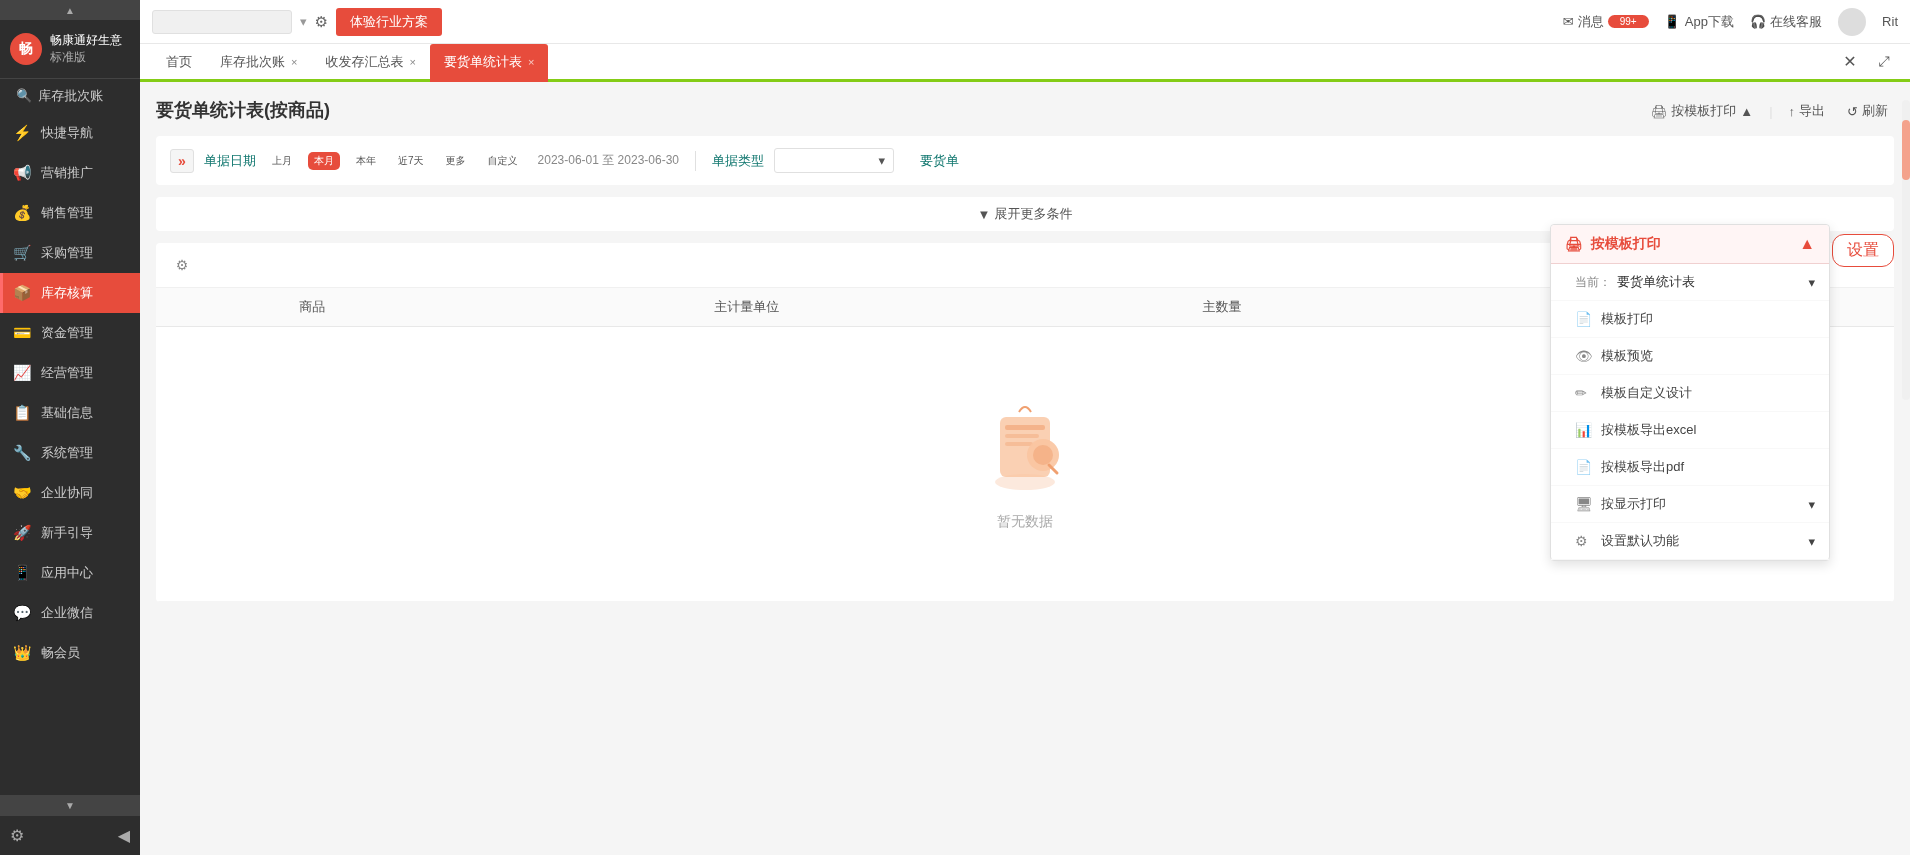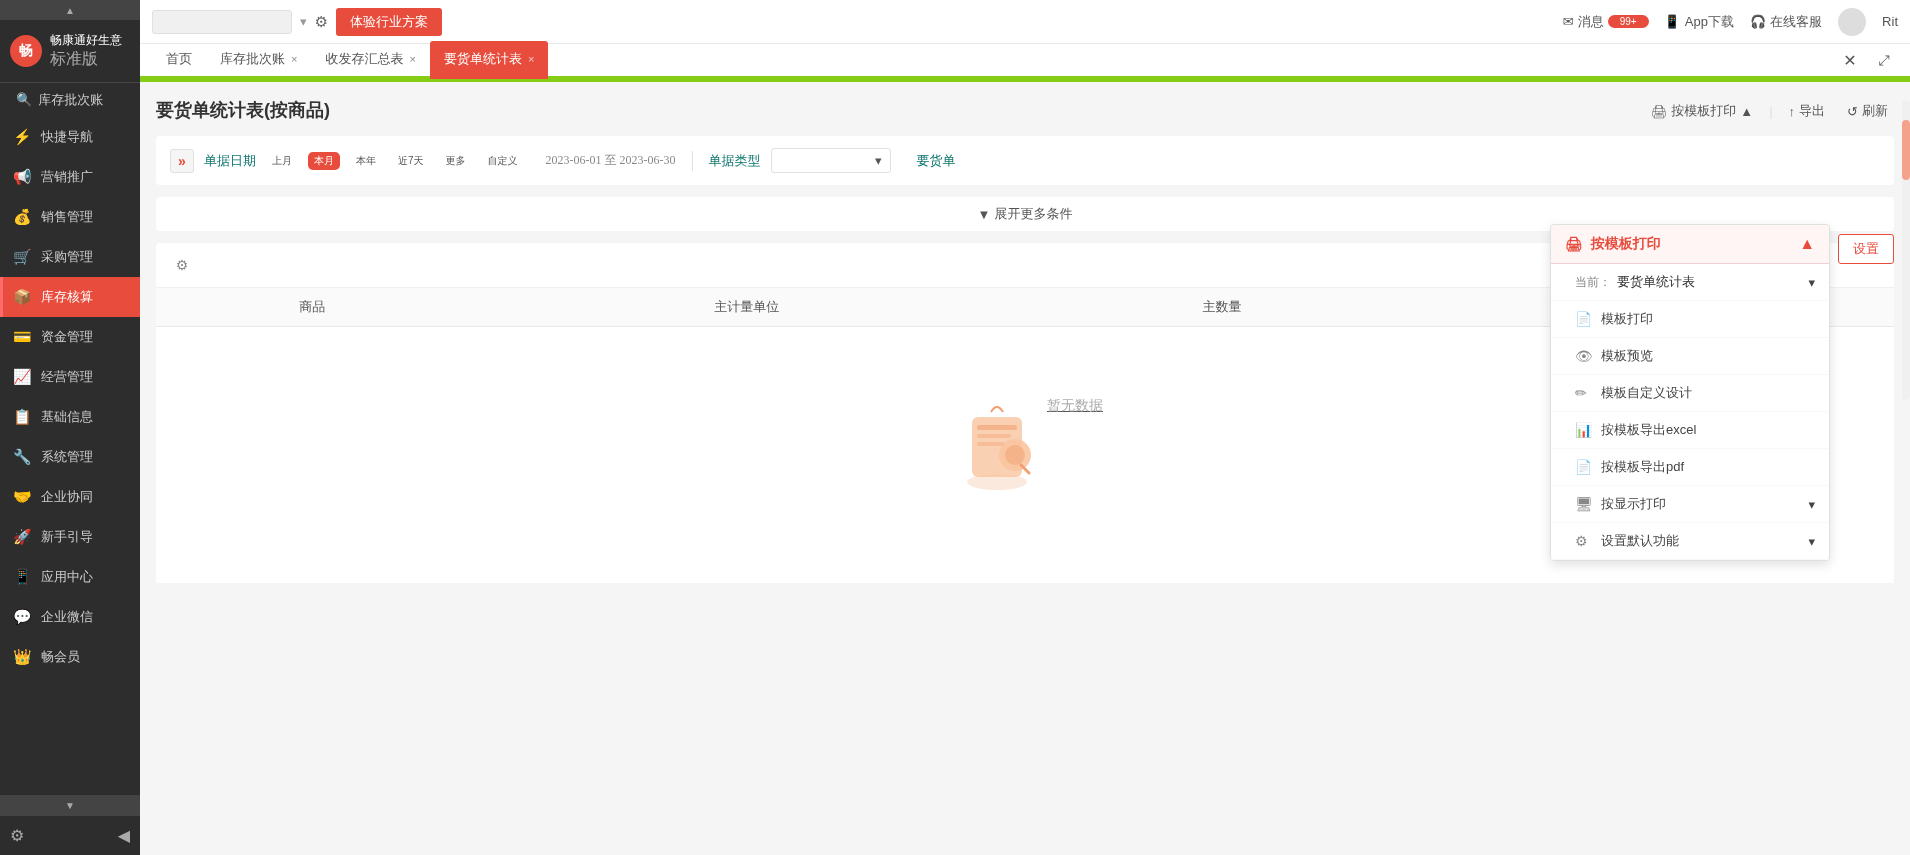--- a/index.html
+++ b/index.html
@@ -29,21 +29,21 @@
       display: flex;
       align-items: center;
       justify-content: center;
       color: white;
       font-size: 14px;
       font-weight: bold;
       margin-right: 8px;
       flex-shrink: 0;
     }
     .sidebar-logo-text { font-size: 12px; color: #fff; line-height: 1.4; }
-    .sidebar-logo-sub { font-size: 16px; color: #aaa; }
+    .sidebar-logo-sub { font-size: 12px; color: #aaa; }
 
     .sidebar-search {
       display: flex;
       align-items: center;
       padding: 8px 10px;
       cursor: pointer;
       color: #ccc;
       font-size: 13px;
     }
     .sidebar-search span { margin-left: 6px; }
@@ -154,23 +154,22 @@
       background: #ddd;
       border-radius: 50%;
     }
     .topbar-username { color: #555; font-size: 13px; }
 
     
     .tabs-bar {
       background: #fff;
       height: 38px;
       display: flex;
-      align-items: center;
       padding: 0 0 0 12px;
-      border-bottom: 6px solid #84cc16;
+      border-bottom: 3px solid #84cc16;
       position: relative;
     }
     .tab-item {
       display: flex;
       align-items: center;
       padding: 8px 14px;
       font-size: 13px;
       color: #555;
       cursor: pointer;
       border-bottom: 2px solid transparent;
@@ -264,21 +263,21 @@
       font-size: 10px;
       color: #555;
       padding: 2px 6px;
     }
     .date-btn.active {
       background: #e74c3c;
       color: #fff;
       border-radius: 5px;
       padding: 2px 6px;
     }
-    .date-range-text { color: #888; font-size: 12px; margin-left: 12px; font-family: Liberation Serif, serif; }
+    .date-range-text { color: #888; font-size: 12px; margin-left: 4px; }
     .filter-divider { width: 1px; height: 20px; background: #e0e0e0; margin: 0 6px; }
     .filter-type-select {
       display: flex;
       align-items: center;
       gap: 4px;
       border: 1px solid #e0e0e0;
       border-radius: 3px;
       padding: 4px 8px;
       cursor: pointer;
       background: #fff;
@@ -347,25 +346,24 @@
       padding: 10px 12px;
       text-align: center;
       color: #555;
       font-size: 13px;
       border-bottom: 1px solid #f5f5f5;
     }
 
     
     .empty-state {
       display: flex;
-      flex-direction: row;
-      align-items: flex-start;
+      flex-direction: column;
+      align-items: center;
       justify-content: center;
       padding: 60px 20px;
-      text-decoration: underline;
     }
     .empty-icon {
       width: 100px;
       height: 100px;
       margin-bottom: 16px;
     }
     .empty-text {
       color: #aaa;
       font-size: 14px;
     }
@@ -396,23 +394,23 @@
       border: none;
       border-radius: 3px;
       padding: 6px 20px;
       font-size: 13px;
       cursor: pointer;
     }
     .settings-right-btn {
       border: 1px solid #e74c3c;
       color: #e74c3c;
       background: #fff;
-      border-radius: 3px;
+      border-radius: 12px;
       padding: 5px 14px;
-      font-size: 13px;
+      font-size: 16px;
       cursor: pointer;
     }
 
     
     .print-dropdown {
       position: absolute;
       top: 142px;
       right: 80px;
       width: 280px;
       background: #fff;

